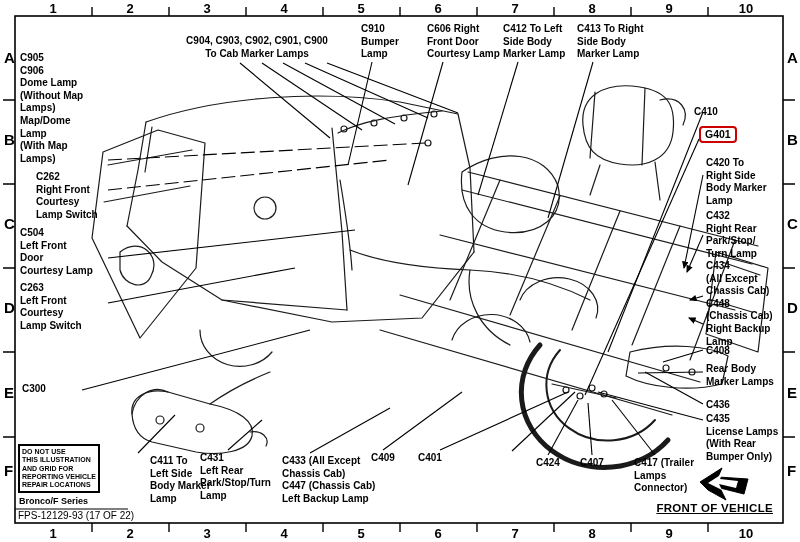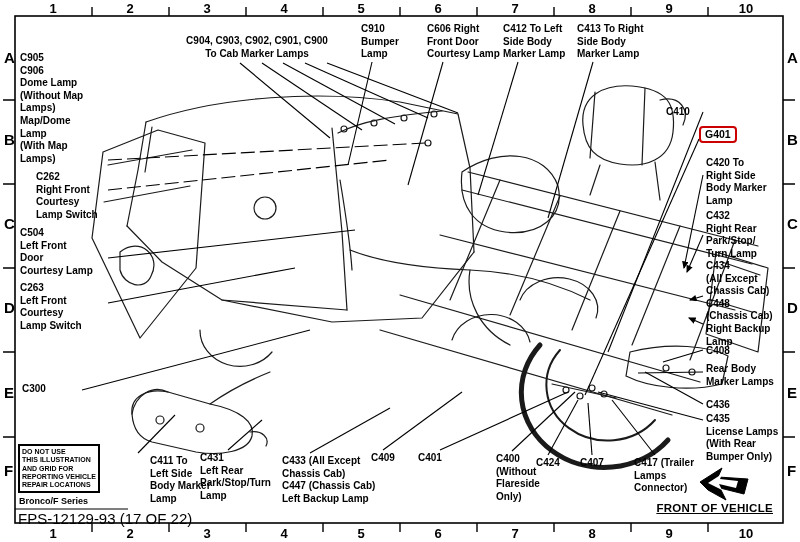--- a/index.html
+++ b/index.html
@@ -16,21 +16,21 @@
   .ruler-letter{position:absolute;font-weight:bold;font-size:15px;transform:translateY(-50%);}
   .g401{
     position:absolute;left:699px;top:126px;border:2px solid #cc0000;border-radius:4px;
     padding:0 4px 1px 4px;font-weight:bold;font-size:10.5px;background:#fff;
   }
   .notice{
     position:absolute;left:18px;top:444px;width:74px;border:2px solid #000;
     padding:2px 2px;font-weight:bold;font-size:7px;line-height:8.3px;white-space:pre-line;
   }
   .footer-series{position:absolute;left:19px;top:496px;font-weight:bold;font-size:9px;}
-  .footer-part{position:absolute;left:18px;top:510px;font-size:15px;}
+  .footer-part{position:absolute;left:18px;top:510px;font-size:10px;}
   .fov{
     position:absolute;left:628px;top:502px;width:145px;text-align:right;
     font-weight:bold;font-size:11.5px;text-decoration:underline;letter-spacing:.3px;
   }
 </style>
 </head>
 <body>
 
 <div class="stage" id="stage">
 
@@ -208,21 +208,21 @@
 Lamp Switch</div>
     <div class="callout" style="left: 20px; top: 227px;">C504
 Left Front
 Door
 Courtesy Lamp</div>
     <div class="callout" style="left: 20px; top: 282px;">C263
 Left Front
 Courtesy
 Lamp Switch</div>
     <div class="callout" style="left: 22px; top: 383px;">C300</div>
-    <div class="callout" style="left: 666px; top: 106px; text-align: right;">C410</div>
+    <div class="callout" style="left: 694px; top: 106px; text-align: right;">C410</div>
     <div class="callout" style="left: 706px; top: 157px;">C420 To
 Right Side
 Body Marker
 Lamp</div>
     <div class="callout" style="left: 706px; top: 210px;">C432
 Right Rear
 Park/Stop/
 Turn Lamp</div>
     <div class="callout" style="left: 706px; top: 260px;">C434
 (All Except
@@ -246,24 +246,20 @@
     <div class="callout" style="left: 200px; top: 452px;">C431
 Left Rear
 Park/Stop/Turn
 Lamp</div>
     <div class="callout" style="left: 282px; top: 455px;">C433 (All Except
 Chassis Cab)
 C447 (Chassis Cab)
 Left Backup Lamp</div>
     <div class="callout" style="left: 371px; top: 452px;">C409</div>
     <div class="callout" style="left: 418px; top: 452px;">C401</div>
-    <div class="callout" style="left: 496px; top: 453px;">C400
-(Without
-Flareside
-Only)</div>
     <div class="callout" style="left: 536px; top: 457px;">C424</div>
     <div class="callout" style="left: 580px; top: 457px;">C407</div>
     <div class="callout" style="left: 634px; top: 457px;">C417 (Trailer
 Lamps
 Connector)</div>
     <div class="ruler-num" style="left: 53px; top: 1px;">1</div>
     <div class="ruler-num" style="left: 53px; top: 526px;">1</div>
     <div class="ruler-num" style="left: 130px; top: 1px;">2</div>
     <div class="ruler-num" style="left: 130px; top: 526px;">2</div>
     <div class="ruler-num" style="left: 207px; top: 1px;">3</div>

